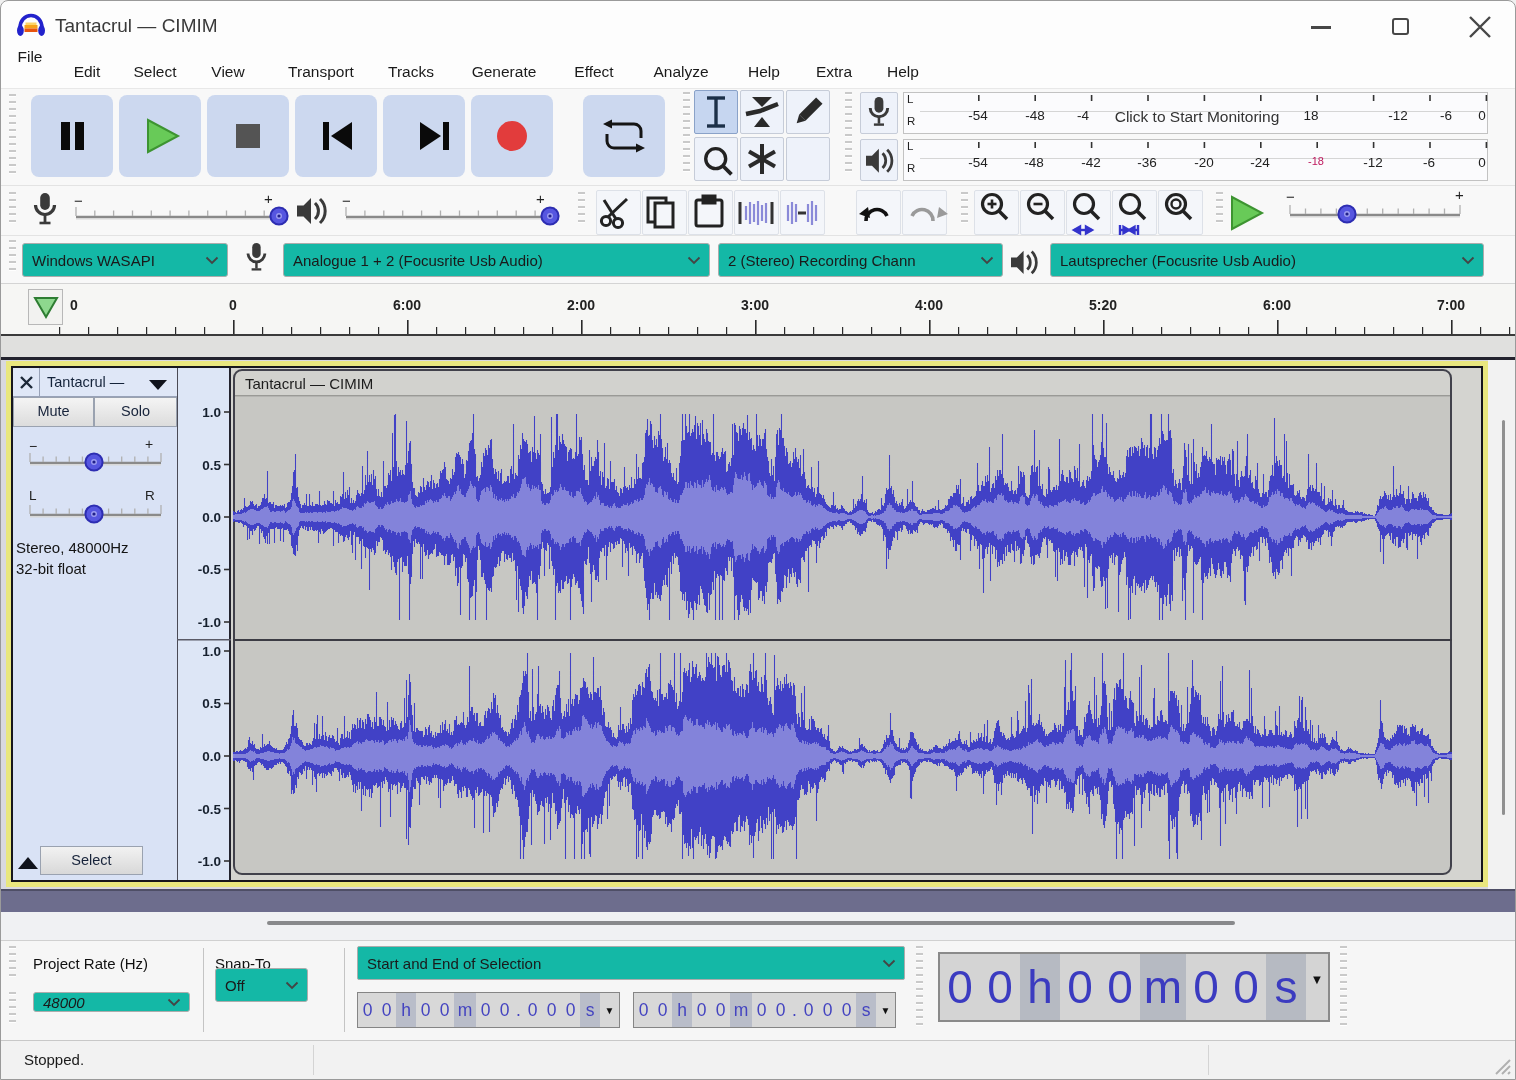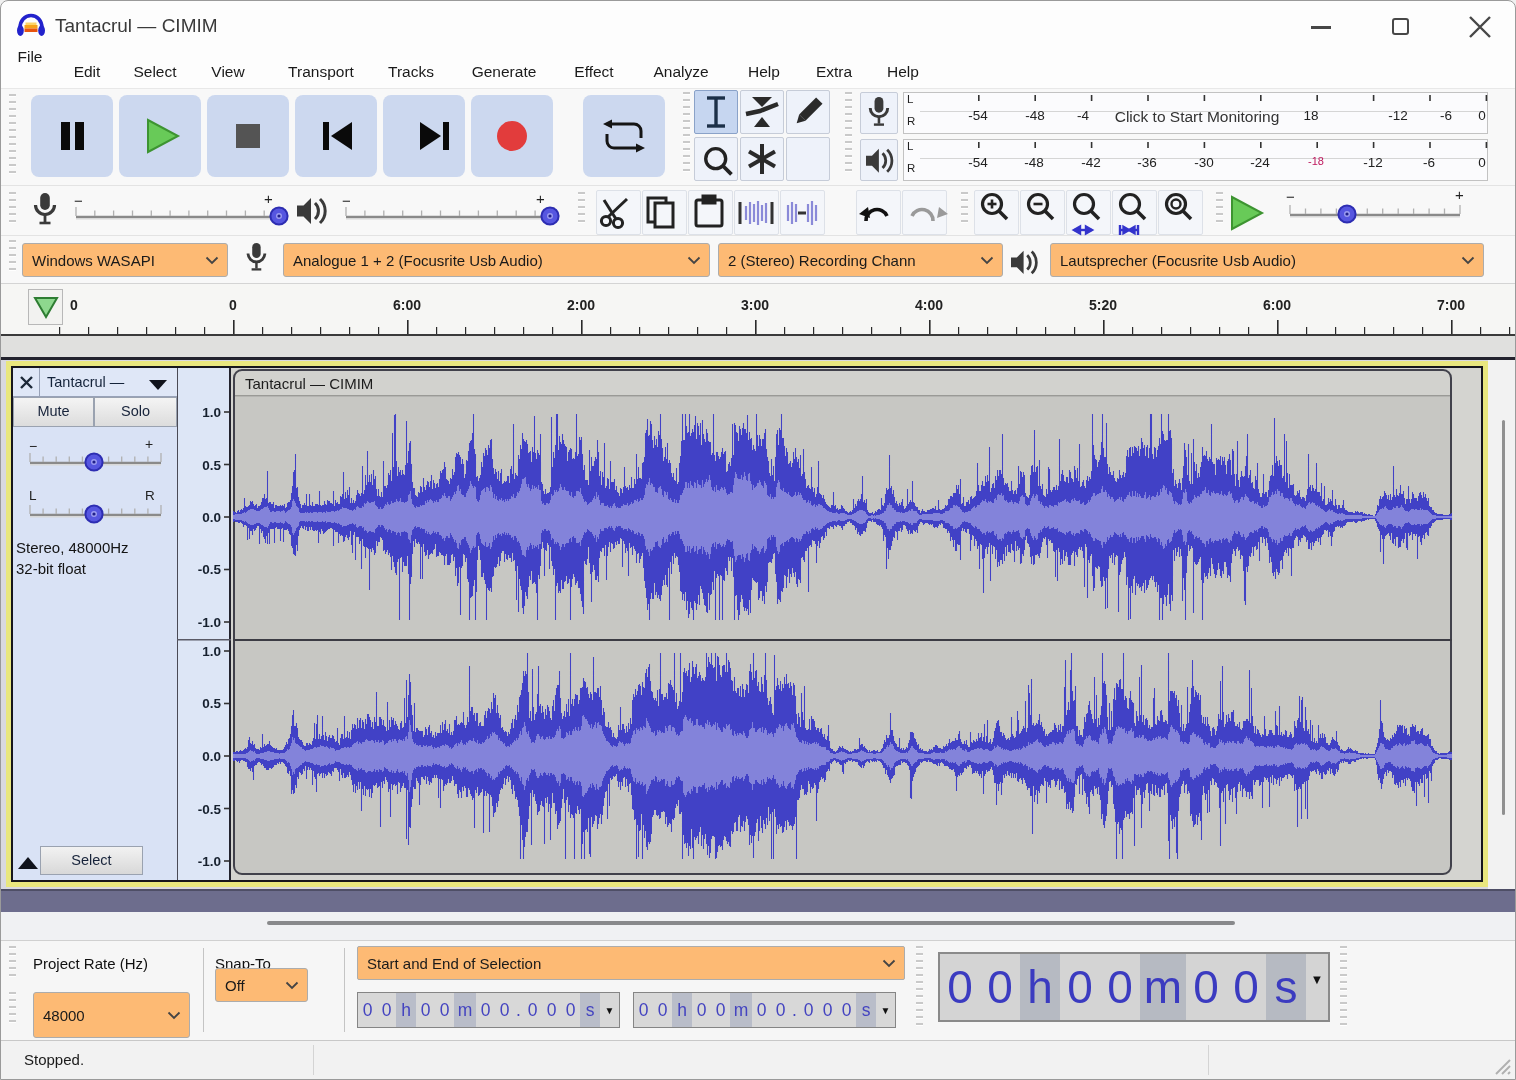--- a/index.html
+++ b/index.html
@@ -1,16 +1,16 @@
 <!DOCTYPE html>
 <html><head><meta charset="utf-8"><style>
 html,body{margin:0;padding:0;}
 body{width:1516px;height:1080px;overflow:hidden;font-family:"Liberation Sans",sans-serif;background:#f0f0f0;position:relative;}
 .abs{position:absolute;}
-.combo{position:absolute;background:#fdba74;border:1px solid #acacac;border-radius:3px;font-size:15px;color:#1a1a1a;display:flex;align-items:center;padding-left:9px;box-sizing:border-box;}
+.combo{position:absolute;background:#14b8a6;border:1px solid #acacac;border-radius:3px;font-size:15px;color:#1a1a1a;display:flex;align-items:center;padding-left:9px;box-sizing:border-box;}
 .combo svg{position:absolute;right:7px;top:50%;margin-top:-3px;}
 .lbl{position:absolute;font-size:15px;color:#111;white-space:nowrap;}
 .tbtn{position:absolute;background:#ccd8ef;border-radius:8px;}
 .toolb{position:absolute;width:44px;height:44px;background:#eef2fa;border:1px solid #c6ccd8;box-sizing:border-box;border-radius:2px;}
 .editb{position:absolute;width:45px;height:45px;background:#f4f6fa;border:1px solid #dde1e8;box-sizing:border-box;border-radius:2px;}
 .menu{position:absolute;top:0;height:33px;line-height:33px;font-size:15.5px;color:#1a1a1a;transform:translateX(-50%);}
 </style></head><body>
 
 <div class="abs" style="left:0;top:0;width:1516px;height:1080px;border:1px solid #9a9a9a;border-radius:8px 8px 0 0;box-sizing:border-box;z-index:50;pointer-events:none"></div>
 <div class="abs" style="left:0;top:0;width:1516px;height:55px;background:#fdfdfd;border-radius:8px 8px 0 0;"></div>
@@ -186,21 +186,21 @@
     <rect x="357.0" y="3" width="1.6" height="6" fill="#333"></rect>
     <rect x="413.4" y="3" width="1.6" height="6" fill="#333"></rect>
     <rect x="469.8" y="3" width="1.6" height="6" fill="#333"></rect>
     <rect x="526.2" y="3" width="1.6" height="6" fill="#333"></rect>
     <rect x="582.6" y="3" width="1.6" height="6" fill="#333"></rect>
   </svg>
 <div class="abs" style="left:978px;top:155px;font-size:13.5px;color:#222;transform:translateX(-50%);">-54</div>
 <div class="abs" style="left:1034px;top:155px;font-size:13.5px;color:#222;transform:translateX(-50%);">-48</div>
 <div class="abs" style="left:1091px;top:155px;font-size:13.5px;color:#222;transform:translateX(-50%);">-42</div>
 <div class="abs" style="left:1147px;top:155px;font-size:13.5px;color:#222;transform:translateX(-50%);">-36</div>
-<div class="abs" style="left:1204px;top:155px;font-size:13.5px;color:#222;transform:translateX(-50%);">-30</div>
+<div class="abs" style="left:1204px;top:155px;font-size:13.5px;color:#222;transform:translateX(-50%);">-20</div>
 <div class="abs" style="left:1260px;top:155px;font-size:13.5px;color:#222;transform:translateX(-50%);">-24</div>
 <div class="abs" style="left:1316px;top:155px;font-size:11px;color:#be185d;transform:translateX(-50%);">-18</div>
 <div class="abs" style="left:1373px;top:155px;font-size:13.5px;color:#222;transform:translateX(-50%);">-12</div>
 <div class="abs" style="left:1429px;top:155px;font-size:13.5px;color:#222;transform:translateX(-50%);">-6</div>
 <div class="abs" style="left:1482px;top:155px;font-size:13.5px;color:#222;transform:translateX(-50%);">0</div>
 <div style="position:absolute;left:9px;top:192px;width:7px;height:2px;background:#c9c9c9;border-bottom:1px solid #fff"></div>
 <div style="position:absolute;left:9px;top:199px;width:7px;height:2px;background:#c9c9c9;border-bottom:1px solid #fff"></div>
 <div style="position:absolute;left:9px;top:206px;width:7px;height:2px;background:#c9c9c9;border-bottom:1px solid #fff"></div>
 <div style="position:absolute;left:9px;top:213px;width:7px;height:2px;background:#c9c9c9;border-bottom:1px solid #fff"></div>
 <div style="position:absolute;left:9px;top:220px;width:7px;height:2px;background:#c9c9c9;border-bottom:1px solid #fff"></div>
@@ -603,21 +603,21 @@
 <div style="position:absolute;left:9px;top:953px;width:7px;height:2px;background:#c9c9c9;border-bottom:1px solid #fff"></div>
 <div style="position:absolute;left:9px;top:960px;width:7px;height:2px;background:#c9c9c9;border-bottom:1px solid #fff"></div>
 <div style="position:absolute;left:9px;top:967px;width:7px;height:2px;background:#c9c9c9;border-bottom:1px solid #fff"></div>
 <div style="position:absolute;left:9px;top:974px;width:7px;height:2px;background:#c9c9c9;border-bottom:1px solid #fff"></div>
 <div style="position:absolute;left:9px;top:992px;width:7px;height:2px;background:#c9c9c9;border-bottom:1px solid #fff"></div>
 <div style="position:absolute;left:9px;top:999px;width:7px;height:2px;background:#c9c9c9;border-bottom:1px solid #fff"></div>
 <div style="position:absolute;left:9px;top:1006px;width:7px;height:2px;background:#c9c9c9;border-bottom:1px solid #fff"></div>
 <div style="position:absolute;left:9px;top:1013px;width:7px;height:2px;background:#c9c9c9;border-bottom:1px solid #fff"></div>
 <div style="position:absolute;left:9px;top:1020px;width:7px;height:2px;background:#c9c9c9;border-bottom:1px solid #fff"></div>
 <div class="lbl" style="left:33px;top:955px;">Project Rate (Hz)</div>
-<div class="combo" style="left:33px;top:992px;width:157px;height:46px;">48000<svg width="14" height="9" style="position:absolute;right:8px;top:50%;margin-top:-4px">
+<div class="combo" style="left:33px;top:992px;width:157px;height:20px;font-style:italic;">48000<svg width="14" height="9" style="position:absolute;right:8px;top:50%;margin-top:-4px">
       <path d="M1.5 1.5 L7 7 L12.5 1.5" fill="none" stroke="#444" stroke-width="1.8"></path>
     </svg></div>
 <div class="abs" style="left:203px;top:948px;width:1px;height:84px;background:#c4c4c4;"></div>
 <div class="lbl" style="left:215px;top:955px;">Snap-To</div>
 <div class="combo" style="left:215px;top:968px;width:93px;height:34px;">Off<svg width="14" height="9" style="position:absolute;right:8px;top:50%;margin-top:-4px">
       <path d="M1.5 1.5 L7 7 L12.5 1.5" fill="none" stroke="#444" stroke-width="1.8"></path>
     </svg></div>
 <div class="abs" style="left:344px;top:948px;width:1px;height:84px;background:#c4c4c4;"></div>
 <div class="combo" style="left:357px;top:946px;width:548px;height:34px;border-radius:2px;">Start and End of Selection<svg width="14" height="9" style="position:absolute;right:8px;top:50%;margin-top:-4px">
       <path d="M1.5 1.5 L7 7 L12.5 1.5" fill="none" stroke="#444" stroke-width="1.8"></path>

